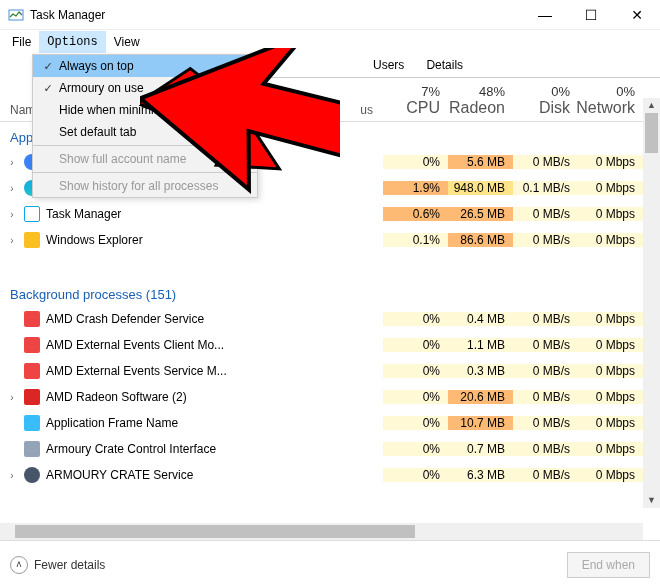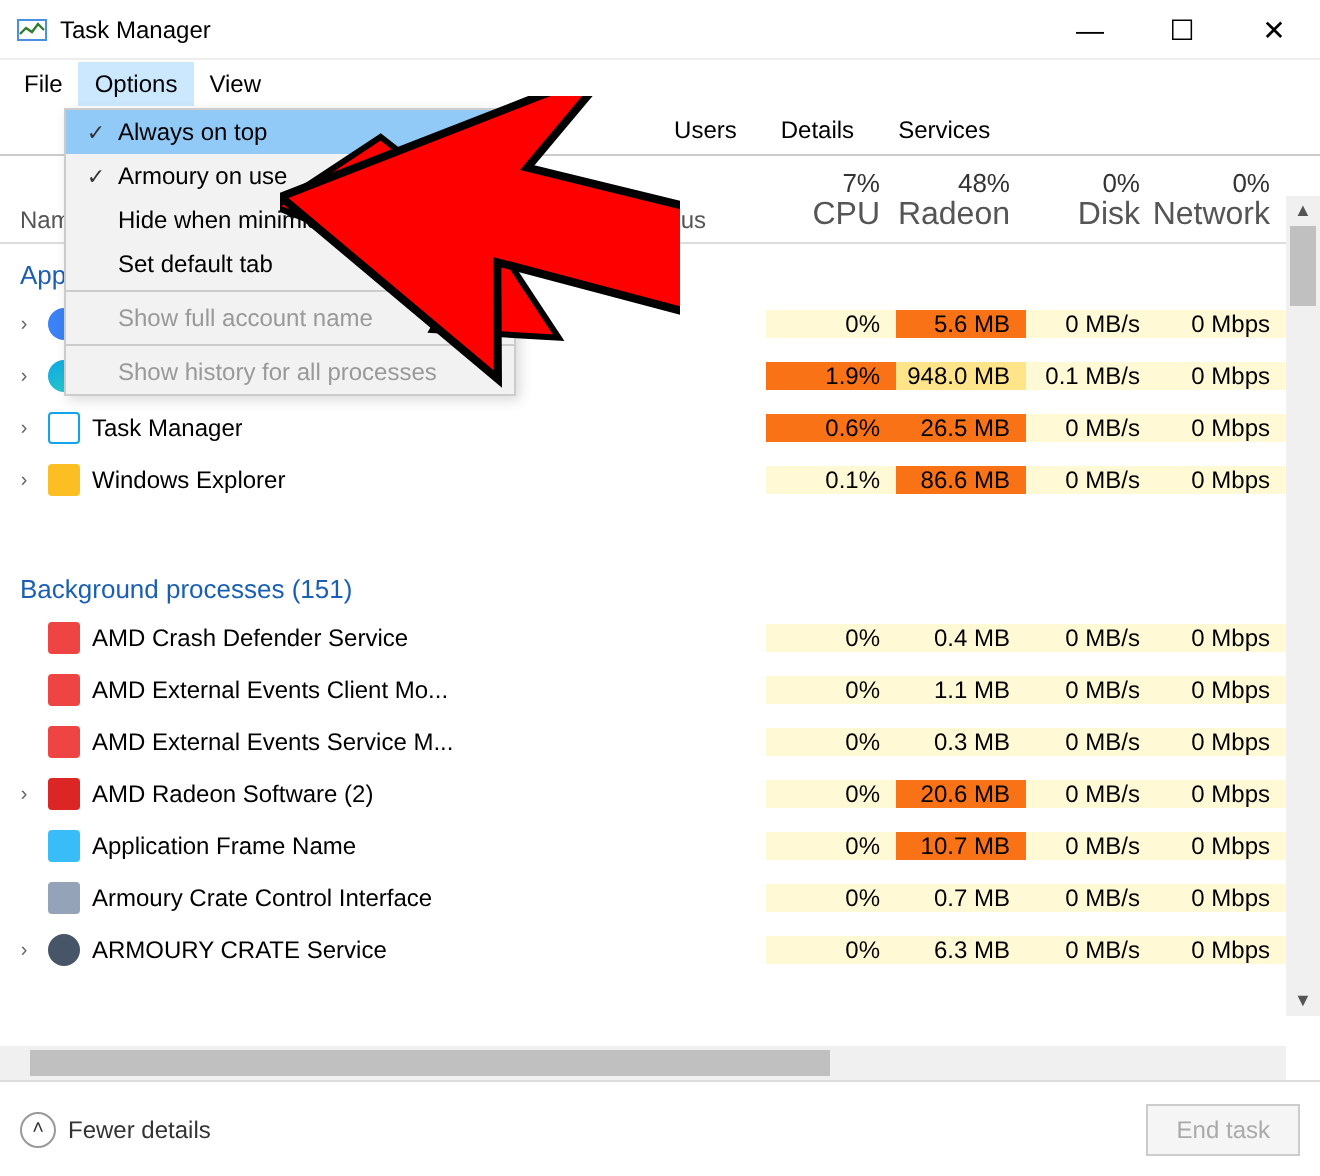--- a/index.html
+++ b/index.html
@@ -3,40 +3,40 @@
 <meta charset="utf-8">
 <style>
 * { box-sizing: border-box; margin: 0; padding: 0; font-family: 'Segoe UI', Tahoma, sans-serif; }
 body { width: 660px; height: 588px; background: #fff; overflow: hidden; position: relative; font-size: 12px; color: #000; }
 .titlebar { height: 30px; display: flex; align-items: center; padding-left: 8px; border-bottom: 1px solid #eee; }
 .titlebar .icon { width: 16px; height: 16px; margin-right: 6px; }
 .titlebar .title { flex: 1; font-size: 12px; }
 .winbtn { width: 46px; height: 30px; display: flex; align-items: center; justify-content: center; font-size: 14px; }
 .menubar { height: 24px; display: flex; align-items: center; padding-left: 4px; }
 .menuitem { padding: 4px 8px; font-size: 12px; }
-.menuitem.active { background: #cce8ff; }
-.tabbar { height: 24px; display: flex; align-items: flex-end; border-bottom: 1px solid #ccc; padding-left: 20px; position: relative; }
+.menuitem.active { background: #cce8ff; font-family: Liberation Mono, monospace; }
+.tabbar { height: 24px; display: flex; align-items: flex-end; border-bottom: 1px solid #ccc; padding-left: 20px; position: relative; margin-left: 36px; }
 .tab { padding: 4px 10px; font-size: 12px; border: 1px solid transparent; }
 .tab.active { border: 1px solid #ccc; border-bottom: 1px solid #fff; background: #fff; margin-bottom: -1px; }
 .columns-header { height: 44px; display: flex; border-bottom: 1px solid #ddd; }
 .col-name { flex: 1; display: flex; align-items: flex-end; padding: 4px 10px; font-size: 12px; color: #555; }
 .col { width: 65px; text-align: right; padding: 4px 8px; display: flex; flex-direction: column; justify-content: flex-end; align-items: flex-end; }
 .col .pct { font-size: 13px; color: #333; }
 .col .lbl { font-size: 16px; color: #555; }
 .content { height: 410px; overflow: hidden; position: relative; }
 .group-header { padding: 8px 10px 4px; font-size: 13px; color: #1a5fb4; }
 .row { height: 26px; display: flex; align-items: center; }
 .name-cell { flex: 1; display: flex; align-items: center; padding-left: 6px; overflow: hidden; }
 .chev { width: 12px; color: #666; font-size: 10px; text-align: center; }
 .picon { width: 16px; height: 16px; margin: 0 6px; background: #4a90e2; border-radius: 2px; flex-shrink: 0; }
 .pname { font-size: 12px; white-space: nowrap; overflow: hidden; text-overflow: ellipsis; }
 .data-cell { width: 65px; text-align: right; padding-right: 8px; font-size: 12px; }
 .heat-0 { background: #fffef5; }
 .heat-1 { background: #fff9d6; }
-.heat-2 { background: #f97316; }
+.heat-2 { background: #fdba74; }
 .heat-3 { background: #ffe48a; }
 .scrollbar-v { position: absolute; right: 0; top: 98px; width: 17px; height: 410px; background: #f0f0f0; }
 .scrollbar-v .thumb { position: absolute; top: 15px; left: 2px; width: 13px; height: 40px; background: #c0c0c0; }
 .scrollbar-v .arr { position: absolute; left: 0; width: 17px; height: 15px; text-align: center; font-size: 9px; color: #555; line-height: 15px; }
 .scrollbar-h { position: absolute; left: 0; bottom: 48px; width: 643px; height: 17px; background: #f0f0f0; }
 .scrollbar-h .thumb { position: absolute; left: 15px; top: 2px; height: 13px; width: 400px; background: #c0c0c0; }
 .footer { position: absolute; bottom: 0; left: 0; right: 0; height: 48px; border-top: 1px solid #ddd; display: flex; align-items: center; padding: 0 10px; }
 .fewer { display: flex; align-items: center; gap: 6px; font-size: 12px; color: #333; }
 .fewer-icon { width: 18px; height: 18px; border: 1px solid #999; border-radius: 50%; display: flex; align-items: center; justify-content: center; font-size: 10px; }
 .endtask { margin-left: auto; padding: 5px 14px; border: 1px solid #ccc; background: #f5f5f5; color: #aaa; font-size: 12px; }
@@ -67,27 +67,26 @@
   <div class="menuitem">File</div>
   <div class="menuitem active">Options</div>
   <div class="menuitem">View</div>
 </div>
 
 <div class="tabbar">
   <div class="tab active" style="visibility:hidden">Processes</div>
   <div style="flex:0 0 228px"></div>
   <div class="tab">Users</div>
   <div class="tab">Details</div>
-  <div class="tab">Services</div>
 </div>
 
 <div class="columns-header">
   <div class="col-name">
     <span>Name</span>
-    <span style="margin-left:auto;margin-right:20px">us</span>
+    <span style="margin-left:auto;">us</span>
   </div>
   <div class="col">
       <span class="pct">7%</span>
       <span class="lbl">CPU</span>
     </div>
   <div class="col">
       <span class="pct">48%</span>
       <span class="lbl">Radeon</span>
     </div>
   <div class="col">
@@ -257,21 +256,21 @@
 </div>
 <div class="scrollbar-h">
   <div class="thumb"></div>
 </div>
 
 <div class="footer">
   <div class="fewer">
     <span class="fewer-icon">˄</span>
     <span>Fewer details</span>
   </div>
-  <button class="endtask">End task</button>
+  <button class="endtask">End when</button>
 </div>
 
 <div class="dropdown">
   <div class="dd-item hl">
       <span class="dd-check">✓</span>
       <span>Always on top</span>
     </div>
   <div class="dd-item">
       <span class="dd-check">✓</span>
       <span>Armoury on use</span>

